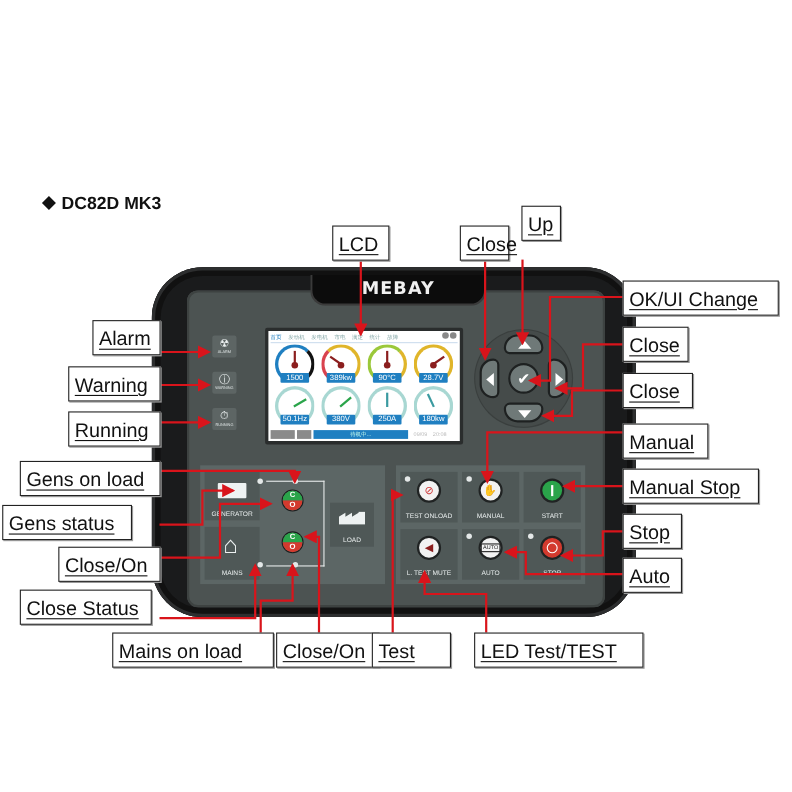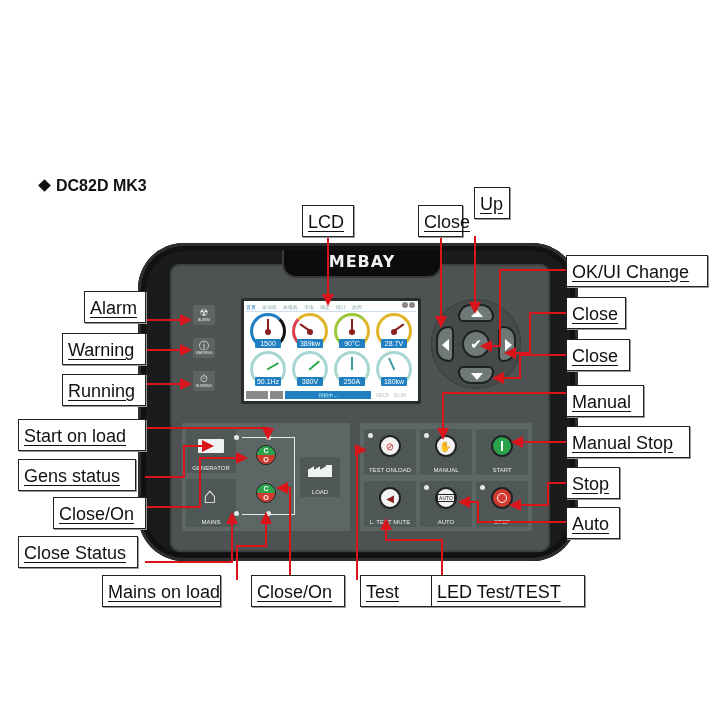--- a/index.html
+++ b/index.html
@@ -272,21 +272,21 @@
 <div class="callout" style="left:566px;top:297px;width:60px">Close</div>
 <div class="callout" style="left:566px;top:339px;width:64px">Close</div>
 <div class="callout" style="left:566px;top:385px;width:78px">Manual</div>
 <div class="callout" style="left:566px;top:426px;width:124px">Manual Stop</div>
 <div class="callout" style="left:566px;top:467px;width:54px">Stop</div>
 <div class="callout" style="left:566px;top:507px;width:54px">Auto</div>
 
 <div class="callout" style="left:84px;top:291px;width:62px">Alarm</div>
 <div class="callout" style="left:62px;top:333px;width:84px">Warning</div>
 <div class="callout" style="left:62px;top:374px;width:84px">Running</div>
-<div class="callout" style="left:18px;top:419px;width:128px">Start on load</div>
-<div class="callout" style="left:18px;top:459px;width:118px">Gens status</div>
+<div class="callout" style="left:18px;top:419px;width:128px">Gens on load</div>
+<div class="callout" style="left:2px;top:459px;width:118px">Gens status</div>
 <div class="callout" style="left:53px;top:497px;width:93px">Close/On</div>
 <div class="callout" style="left:18px;top:536px;width:120px">Close Status</div>
 
-<div class="callout" style="left:102px;top:575px;width:119px">Mains on load</div>
+<div class="callout" style="left:102px;top:575px;width:147px">Mains on load</div>
 <div class="callout" style="left:251px;top:575px;width:94px">Close/On</div>
-<div class="callout" style="left:360px;top:575px;width:72px">Test</div>
+<div class="callout" style="left:338px;top:575px;width:72px">Test</div>
 <div class="callout" style="left:431px;top:575px;width:154px">LED Test/TEST</div>
 
 </body></html>

